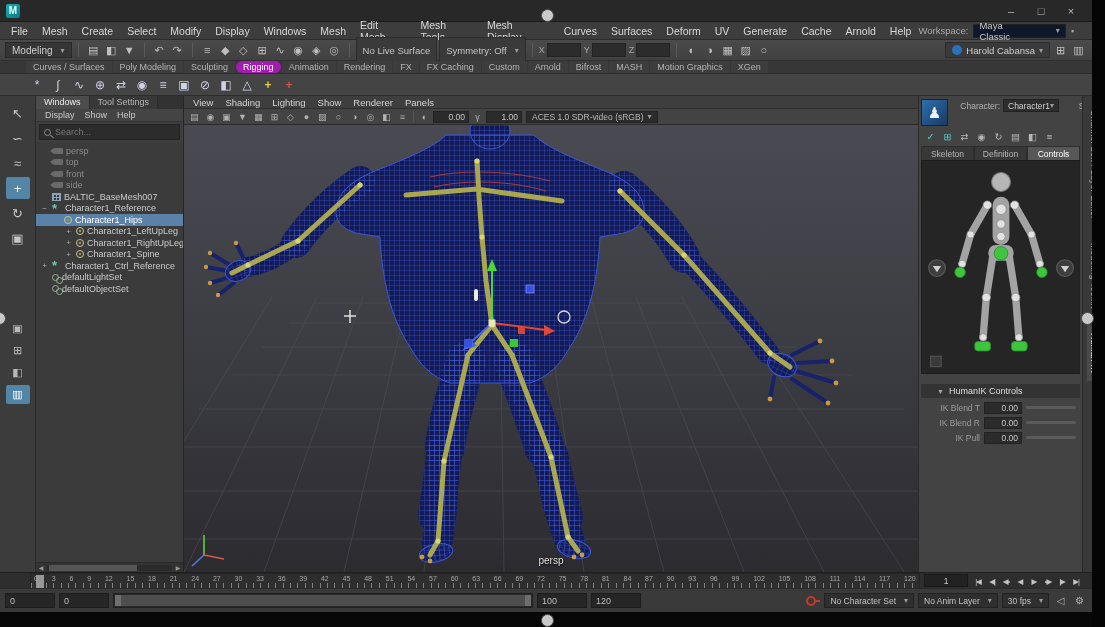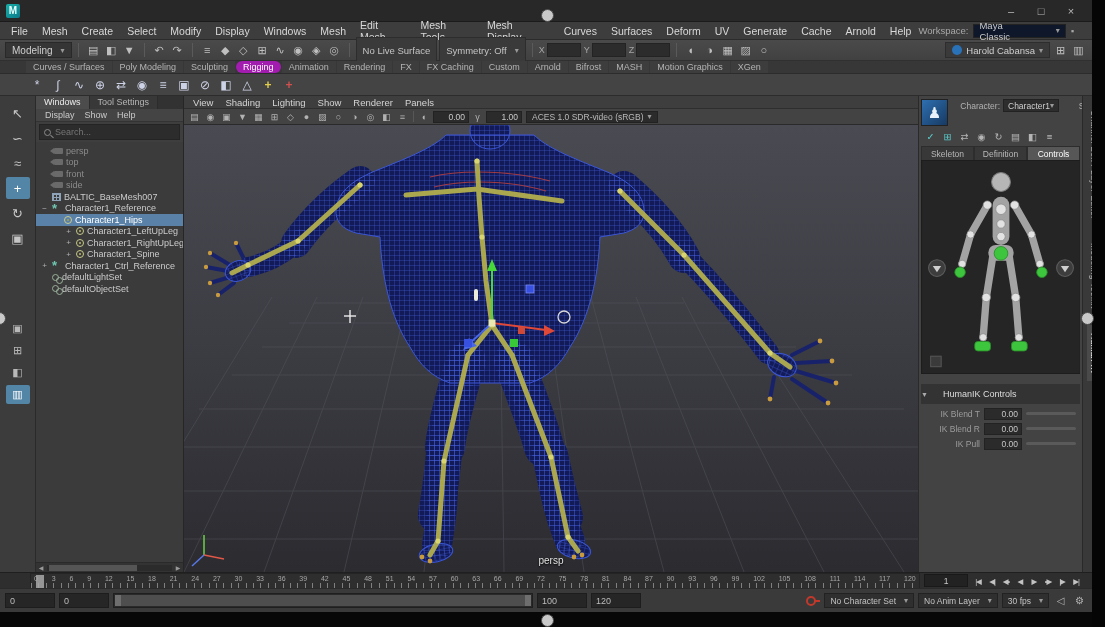--- a/index.html
+++ b/index.html
@@ -130,22 +130,22 @@
   .hik-select{flex:1;height:13px;background:#2d2d2d;border:1px solid #222;font-size:8.5px;color:#cfcfcf;
               display:flex;align-items:center;justify-content:space-between;padding:0 4px;}
   .hik-select.source span:first-child{color:#e0784a;}
   .hik-toolicons{display:flex;gap:2px;padding:3px 2px 2px 2px;}
   .hik-ti{width:15px;height:14px;display:flex;align-items:center;justify-content:center;font-size:9.5px;color:#b5b5b5;}
   .hik-ti.teal{color:#5bc8c8;}
   .hik-tabs{display:flex;height:14px;margin-top:1px;}
   .hik-tab{flex:1;text-align:center;line-height:14px;font-size:8.5px;color:#b8b8b8;background:#383838;border:1px solid #2d2d2d;border-bottom:none;}
   .hik-tab.active{background:#575757;color:#fff;}
   .hik-body{height:214px;background:#252525;border:1px solid #1d1d1d;position:relative;margin-top:0;}
-  .hik-controls-header{height:20px;margin-top:10px;background:#333;display:flex;align-items:center;gap:15px;
-                       padding:0 0;font-size:9px;color:#ddd;}
+  .hik-controls-header{height:14px;margin-top:10px;background:#333;display:flex;align-items:center;gap:5px;
+                       padding:0 16px;font-size:9px;color:#ddd;}
   .hik-controls-header .tri{font-size:7px;color:#aaa;}
   .hik-fields{display:flex;flex-direction:column;margin-top:2px;}
   .hik-field-row{display:flex;align-items:center;gap:4px;height:15px;padding:0 4px;}
   .hik-field-label{flex:1;text-align:right;font-size:8.5px;color:#9c9c9c;}
   .hik-field-val{width:38px;height:12px;background:#2b2b2b;border:1px solid #222;font-size:8.5px;color:#c6c6c6;
                  display:flex;align-items:center;justify-content:flex-end;padding:0 3px;flex:none;}
   .hik-slider{width:50px;height:3px;background:#5a5a5a;border-radius:2px;flex:none;}
 
   
   .vtabs{position:absolute;left:1082px;top:96px;width:23px;height:476px;background:#393939;border-left:1px solid #292929;

